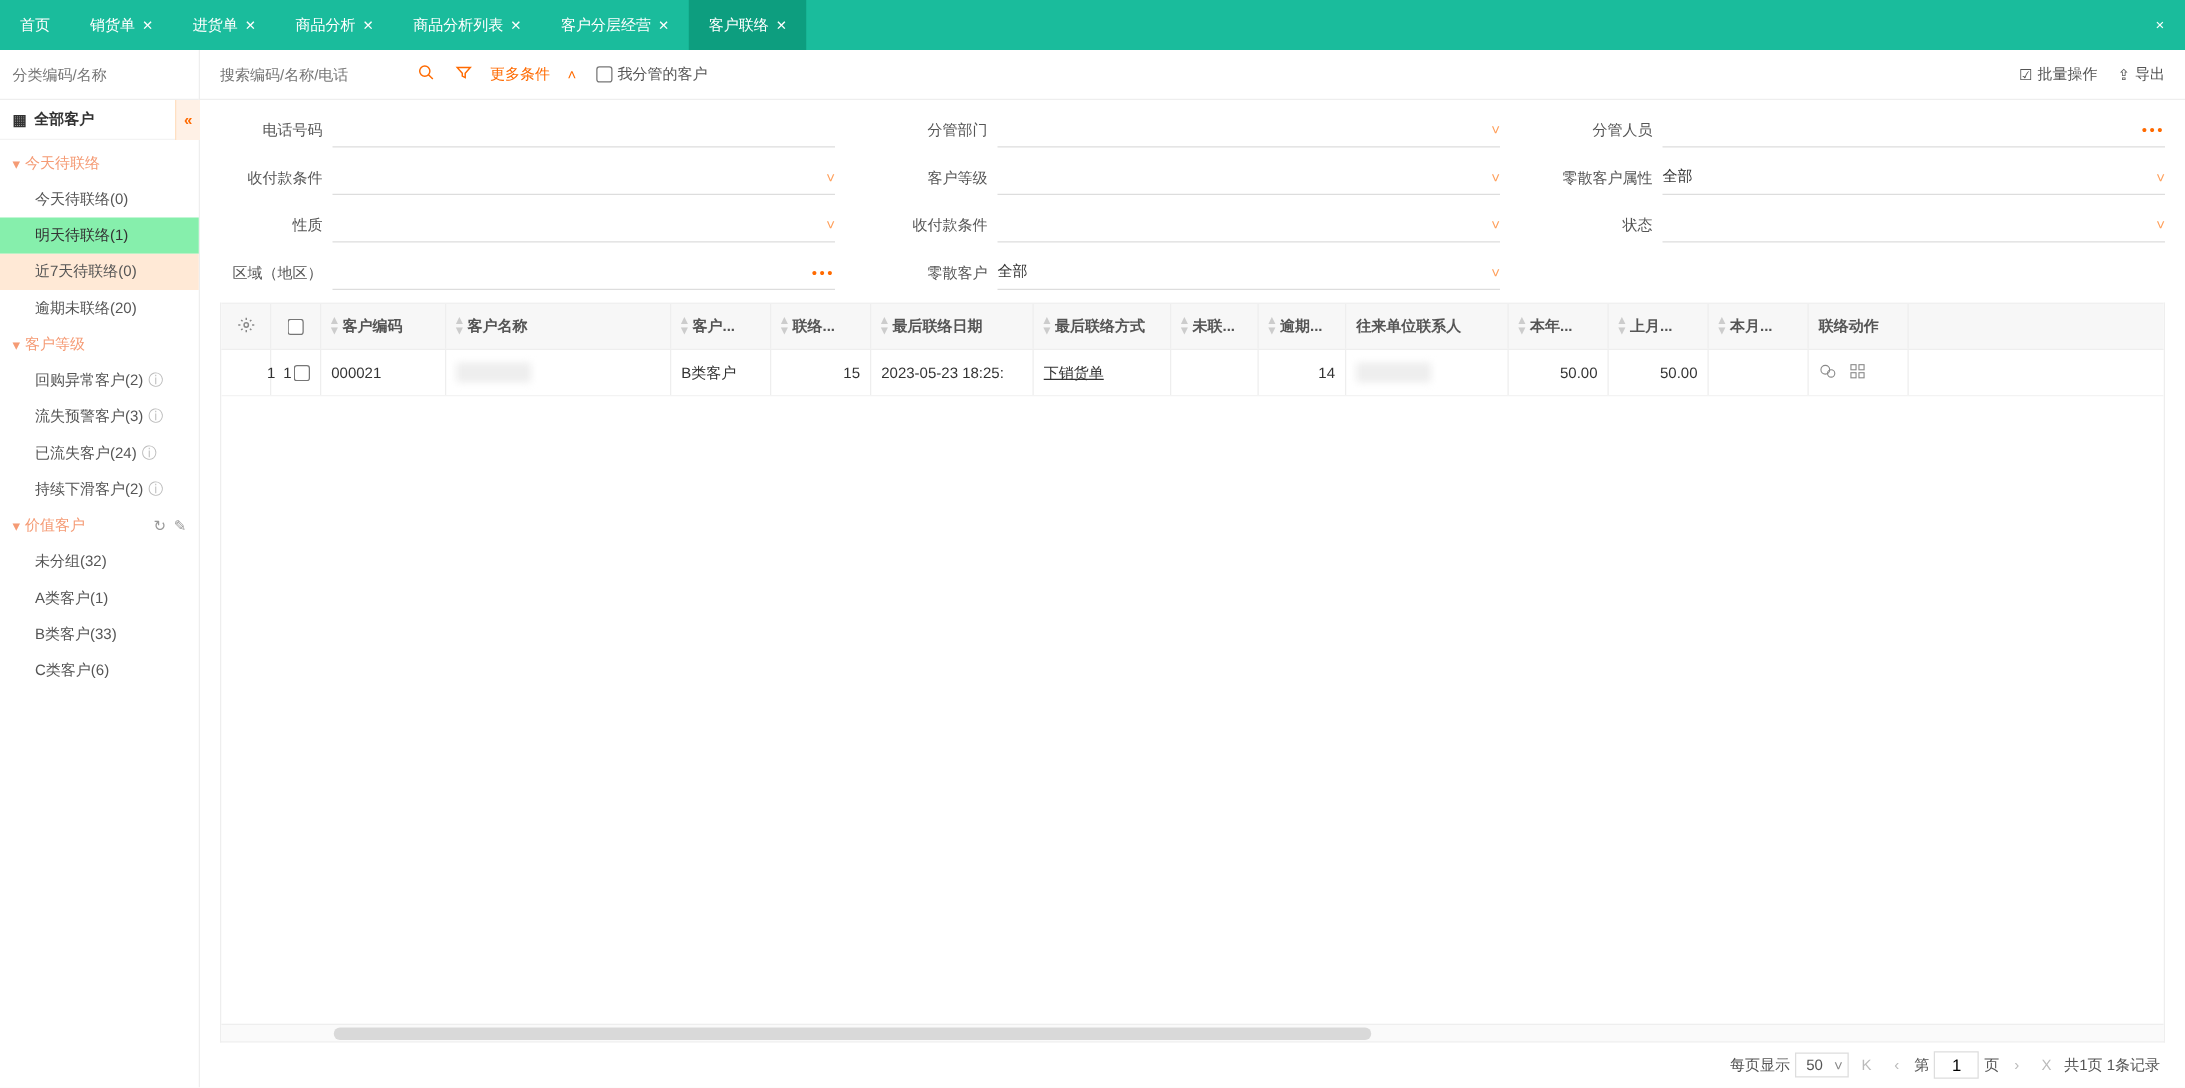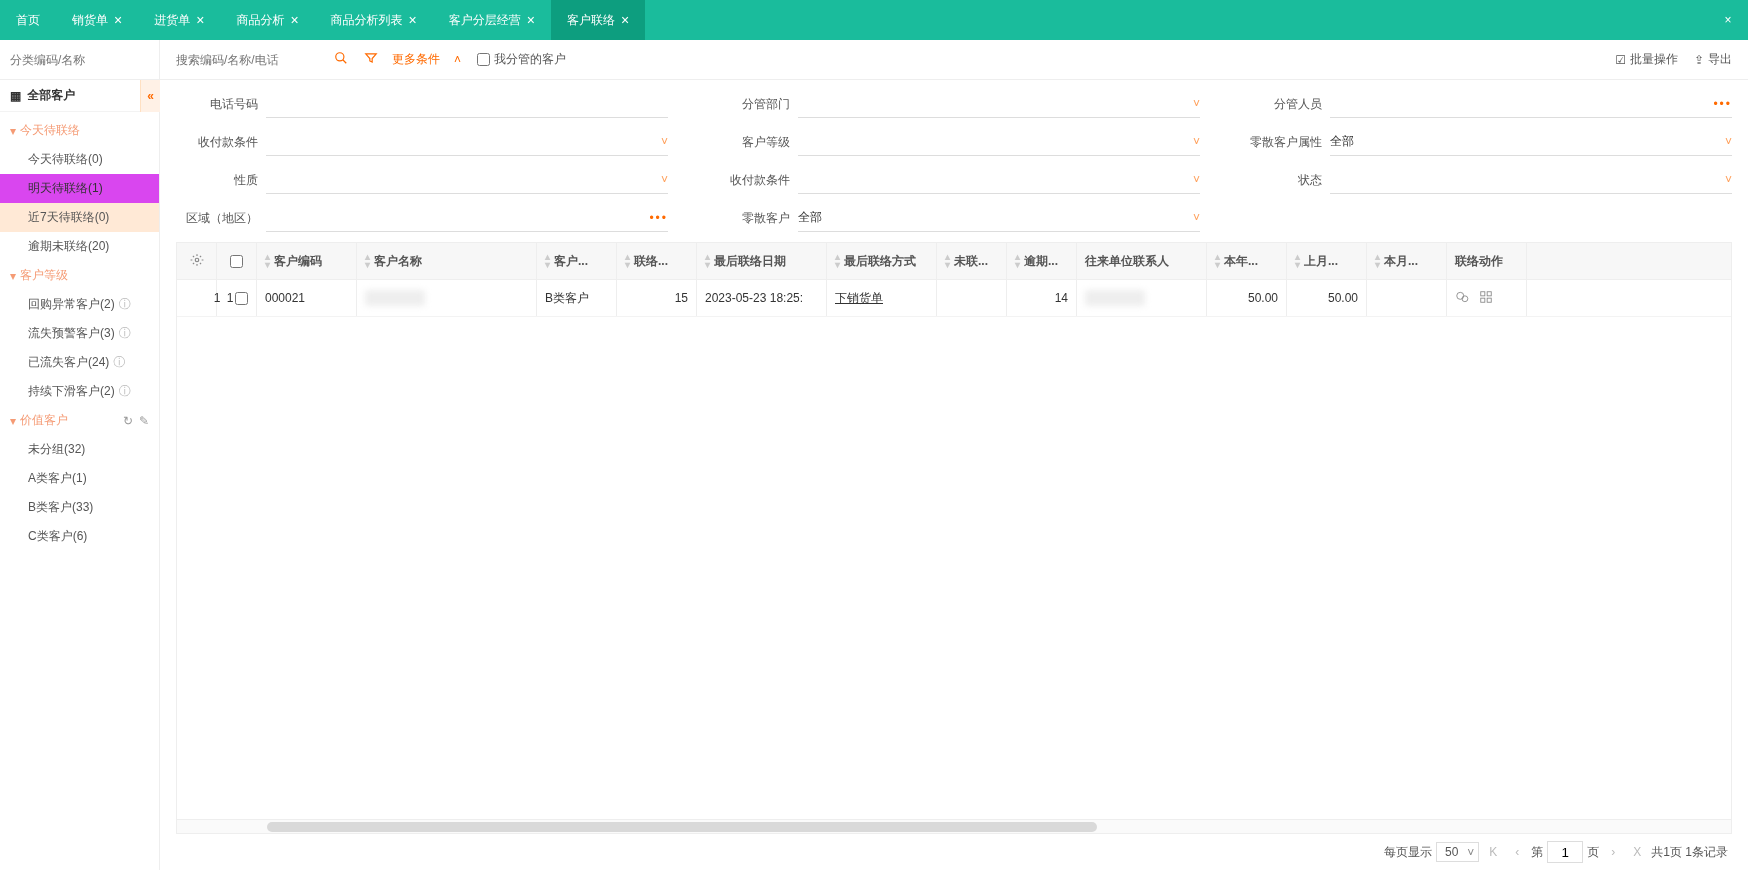--- a/index.html
+++ b/index.html
@@ -22,21 +22,21 @@
 .side-search .icon { color: #ff6a00; }
 .side-header { height: 32px; display: flex; align-items: center; padding: 0 10px; font-weight: bold; border-bottom: 1px solid #f3f3f3; position: relative; }
 .side-header .icon-grid { margin-right: 6px; }
 .side-collapse { position: absolute; right: -1px; top: 0; width: 20px; height: 32px; display:flex; align-items:center; justify-content:center; color:#ff6a00; background:#fff1e6; border-left:1px solid #ffe0c2;}
 .tree { padding: 4px 0; }
 .tree-group-label { display: flex; align-items: center; padding: 6px 10px; color: #f59b75; gap: 4px;}
 .tree-group-label .caret { color: #f59b75; }
 .tree-group-label .grp-icons { margin-left:auto; color:#999; display:flex; gap:6px;}
 .tree-item { padding: 6px 10px 6px 28px; color: #555; cursor: pointer; display:flex; align-items:center; gap:4px;}
 .tree-item .q { color:#bbb;}
-.tree-item.active { background: #d946ef; color:#333;align-items:flex-end;}
+.tree-item.active { background: #86efac; color:#333;align-items:flex-end;}
 .tree-item.hover { background: #ffe9d6; }
 
 
 .main { flex: 1; display: flex; flex-direction: column; background: #fff; }
 .toolbar { height: 40px; display: flex; align-items: center; padding: 4px 16px; gap: 16px; border-bottom: 1px solid #eee;}
 .tb-search { display:flex; align-items:center; gap:8px;}
 .tb-search input { width: 150px; border:none; outline:none; font-size:12px; color:#999;}
 .tb-search .icon { color:#ff6a00;}
 .more-cond { color:#ff6a00; display:flex; align-items:center; gap:14px; cursor:pointer;}
 .cb { display:flex; align-items:center; gap:4px; color:#555;}

